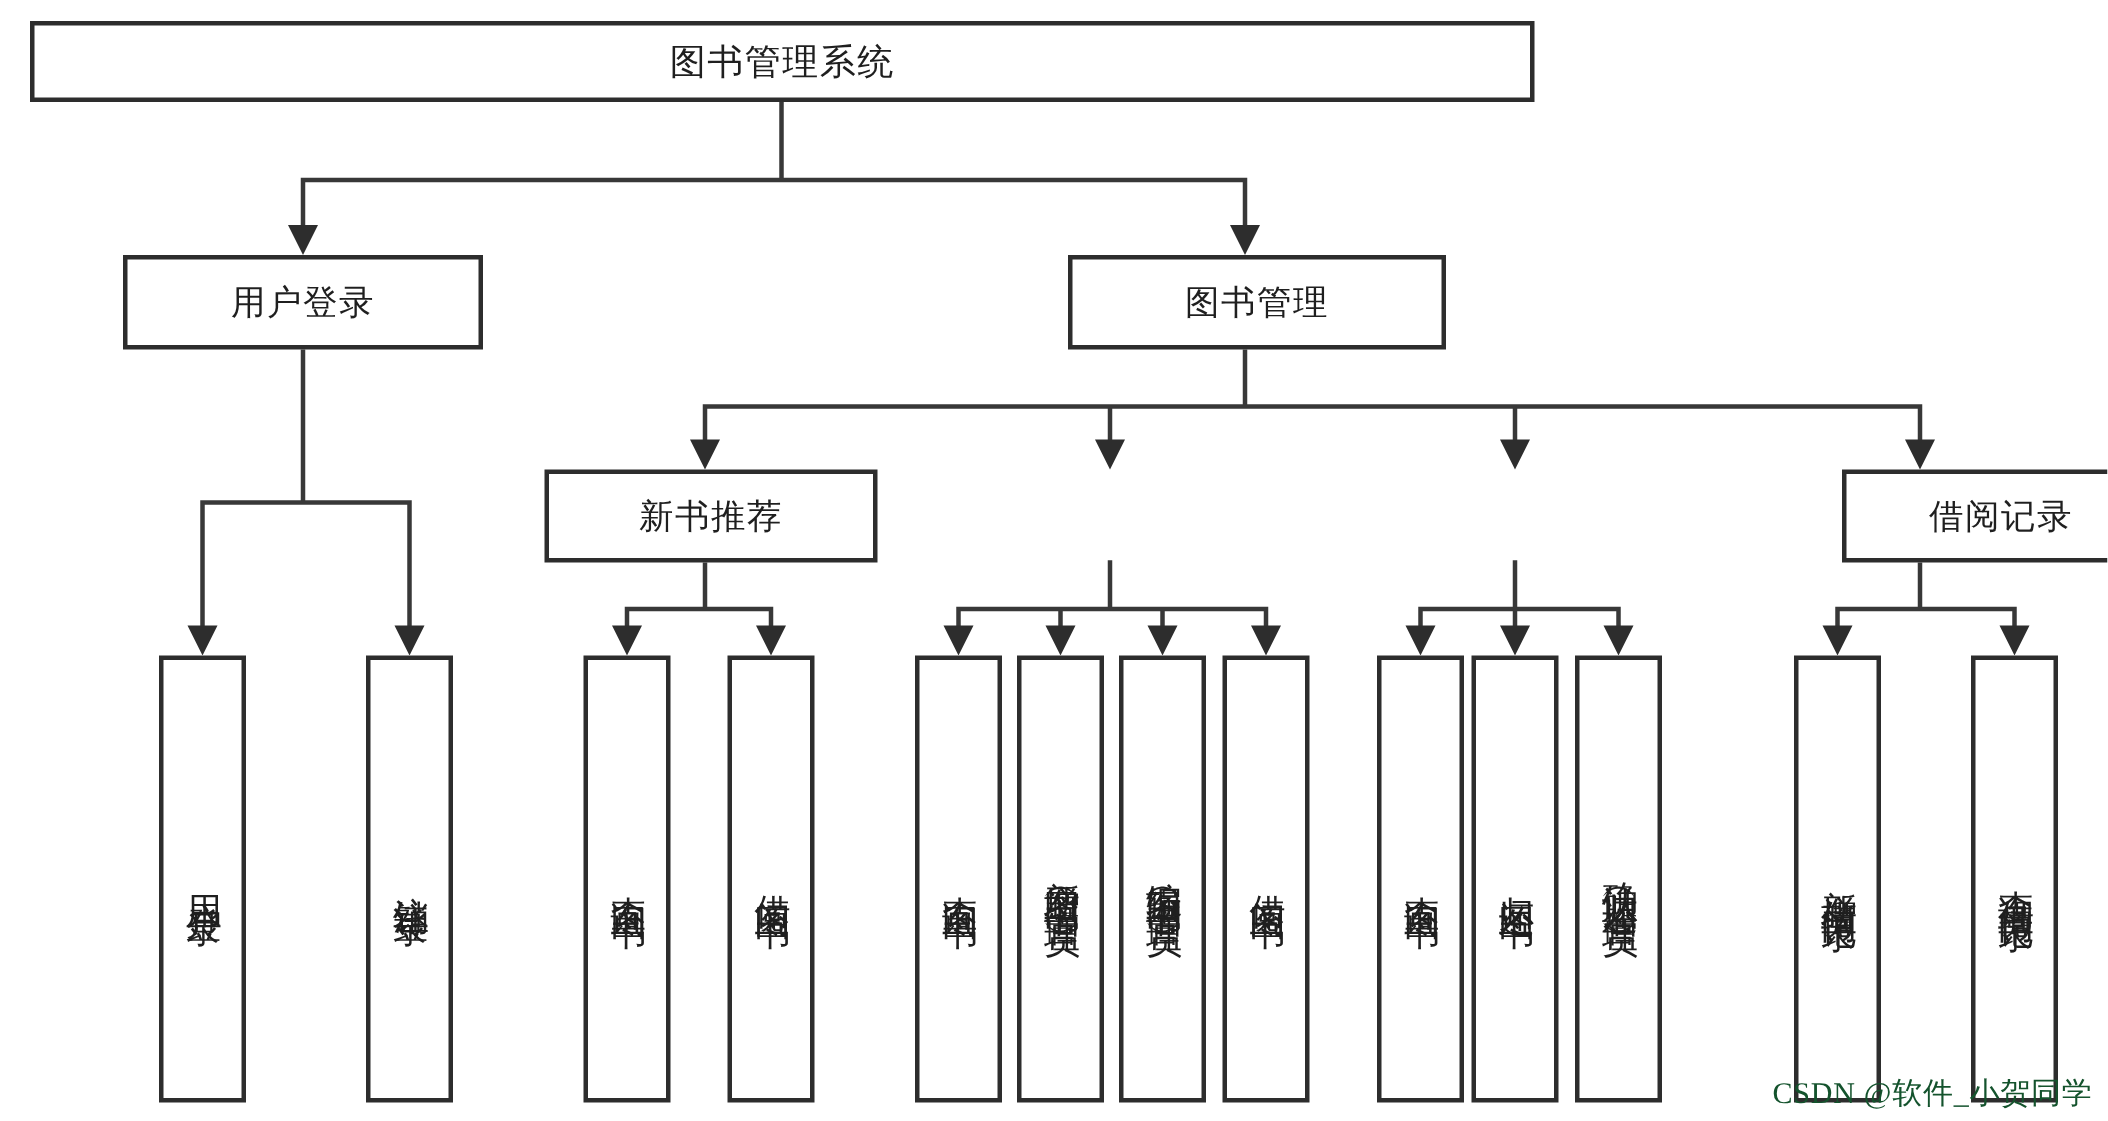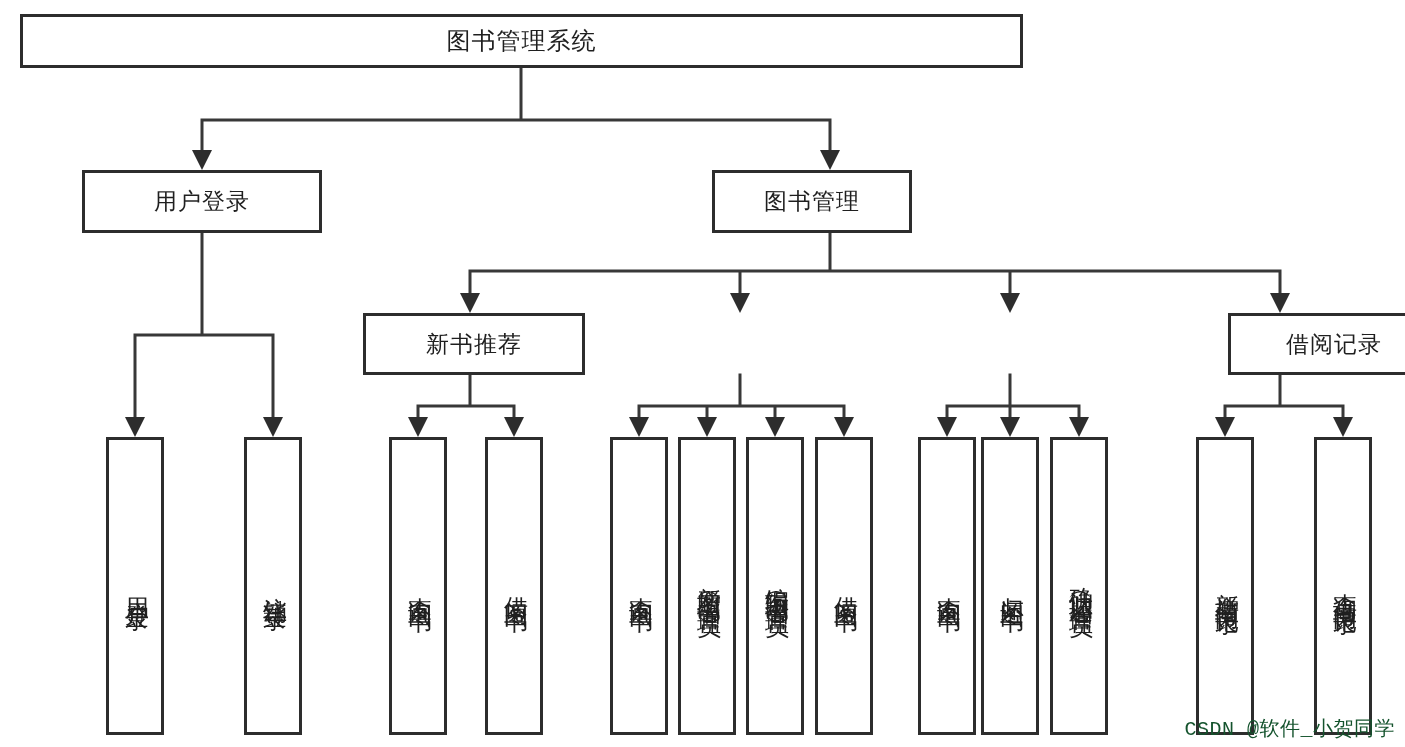--- a/index.html
+++ b/index.html
@@ -1,18 +1,18 @@
 <!DOCTYPE html>
 <html><head>
 <meta charset="utf-8">
 <style>
   html,body { margin:0; padding:0; background:#ffffff; }
   .canvas {
     position:relative; width:1405px; height:747px; background:#ffffff;
-    font-family:Liberation Mono, monospace; overflow:hidden;
+    font-family:Liberation Serif, serif; overflow:hidden;
   }
   svg.connectors { position:absolute; left:0; top:0; width:1405px; height:747px; z-index:1; }
   .node {
     position:absolute; box-sizing:border-box; background:#ffffff;
     border:3px solid #2d2d2d; display:flex; align-items:center; justify-content:center;
     z-index:2;
   }
   .lbl { color:#1f1f1f; }
   .h .lbl { font-size:23px; letter-spacing:1px; white-space:nowrap; }
   .rootbox .lbl { font-size:24px; letter-spacing:1px; }
@@ -61,21 +61,21 @@
     </g>
   </svg>
 
   <div class="node h rootbox" style="left:20px;top:14px;width:1003px;height:54px">
     <span class="lbl">图书管理系统</span>
   </div>
 
   <div class="node h" style="left:82px;top:170px;width:240px;height:63px">
     <span class="lbl">用户登录</span>
   </div>
-  <div class="node h" style="left:712px;top:170px;width:200px;height:63px">
+  <div class="node h" style="left:712px;top:170px;width:252px;height:63px">
     <span class="lbl">图书管理</span>
   </div>
 
   <div class="node h" style="left:363px;top:313px;width:222px;height:62px">
     <span class="lbl">新书推荐</span>
   </div>
   <div class="node h" style="left:1228px;top:313px;width:212px;height:62px">
     <span class="lbl">借阅记录</span>
   </div>
 

